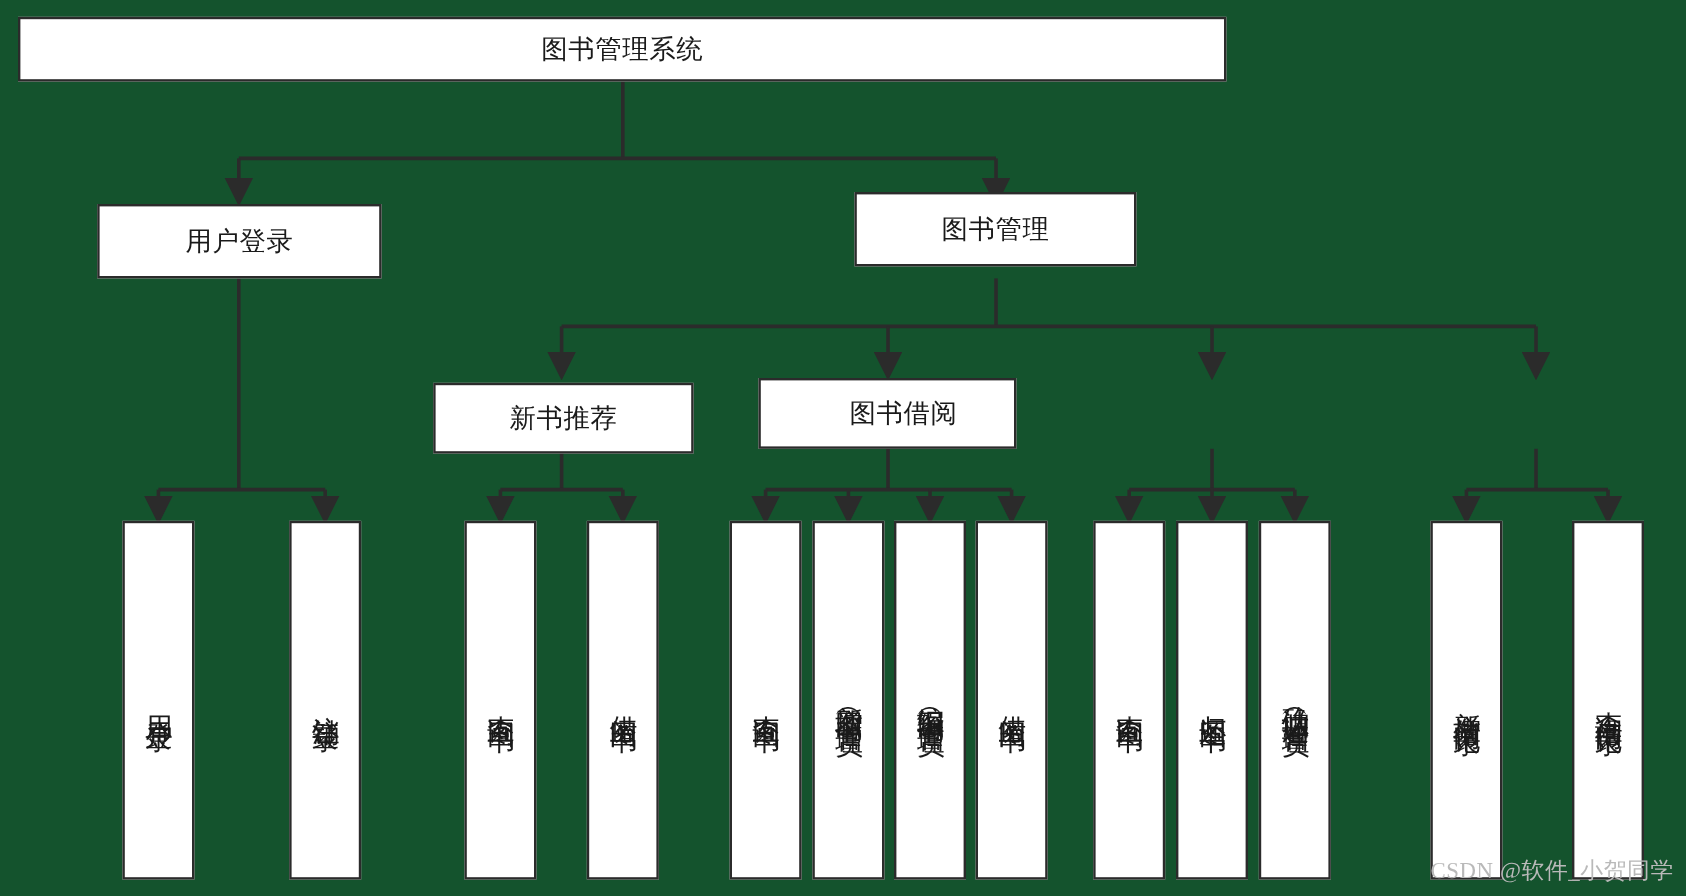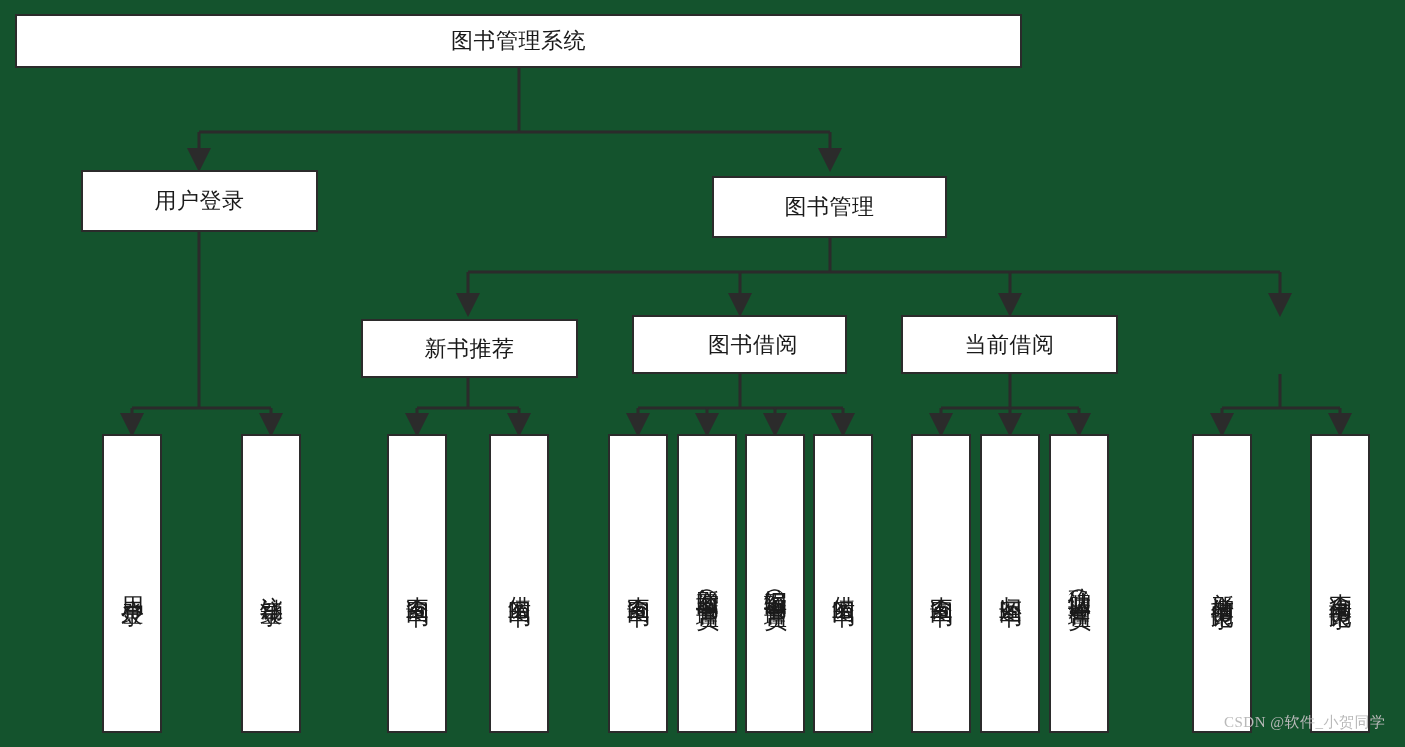--- a/index.html
+++ b/index.html
@@ -52,25 +52,24 @@
     text-orientation: upright;
     font-size: 23px;
     letter-spacing: 3px;
     line-height: 1.05;
     max-height: 270px;
   }
   #watermark {
     position: absolute;
     left: 1192px;
     top: 713px;
-    font-size: 15px;
+    font-size: 19px;
     color: #b9b9b9;
     white-space: nowrap;
     letter-spacing: 0.5px;
-    padding-left: 32px;
   }
 </style>
 </head>
 <body>
 
 <div id="canvas">
 
   <svg class="connectors" viewBox="0 0 1405 747">
     <defs>
       <marker id="arrow" viewBox="0 0 12 12" refX="10" refY="6" markerWidth="8" markerHeight="8" orient="auto-start-reverse">
@@ -122,32 +121,29 @@
     </g>
   </svg>
 
   <div class="node horiz" style="left:15px; top:14px; width:1007px; height:54px;">
     <span class="label">图书管理系统</span>
   </div>
 
   <div class="node horiz" style="left:81px; top:170px; width:237px; height:62px;">
     <span class="label">用户登录</span>
   </div>
-  <div class="node horiz" style="left:712px; top:176px; width:235px; height:62px;">
+  <div class="node horiz" style="left:712px; top:160px; width:235px; height:62px;">
     <span class="label">图书管理</span>
   </div>
 
   <div class="node horiz" style="left:361px; top:319px; width:217px; height:59px;">
     <span class="label">新书推荐</span>
   </div>
   <div class="node horiz" style="left:632px; top:315px; width:215px; height:59px;padding-left:27px;">
     <span class="label">图书借阅</span>
-  </div>
-  <div class="node horiz" style="left:901px; top:315px; width:217px; height:59px;">
-    <span class="label">当前借阅</span>
   </div>
 
   <div class="node vert" style="left:102px; top:434px; width:60px; height:299px;">
     <span class="label">用户登录</span>
   </div>
   <div class="node vert" style="left:241px; top:434px; width:60px; height:299px;">
     <span class="label">注销登录</span>
   </div>
 
   <div class="node vert" style="left:387px; top:434px; width:60px; height:299px;">

